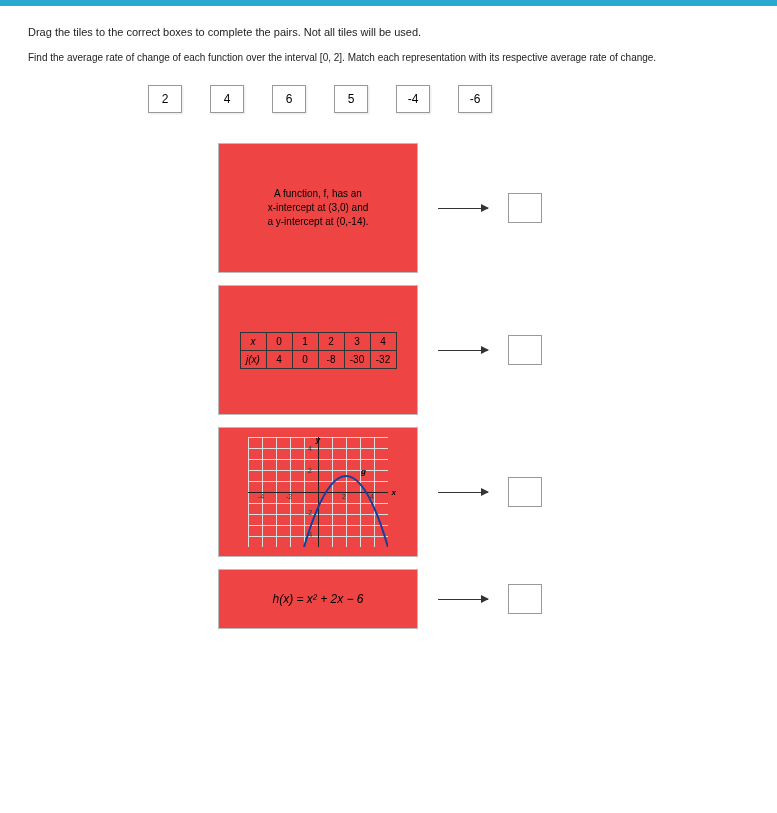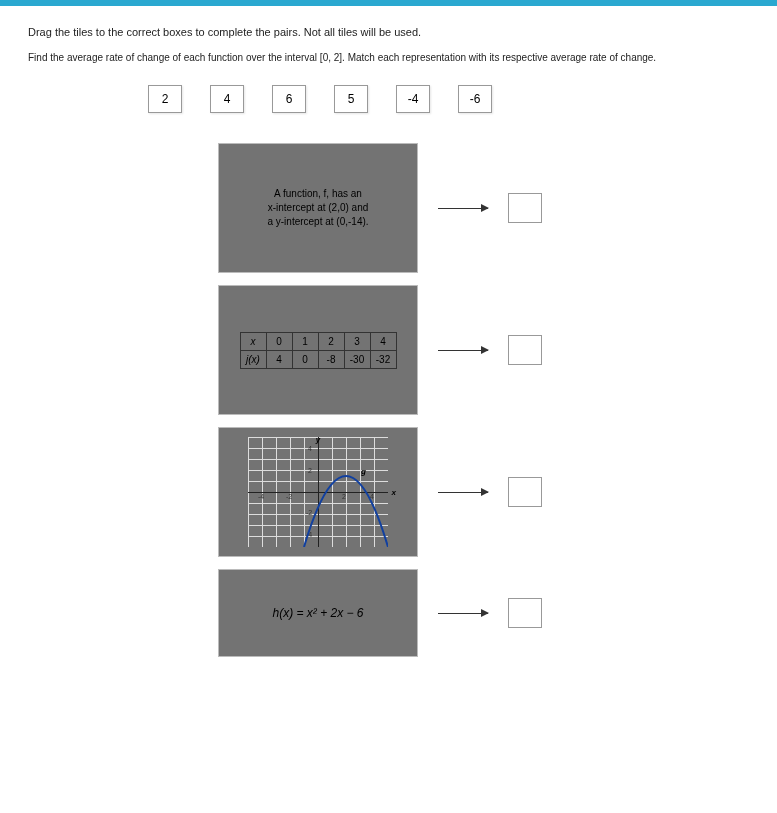--- a/index.html
+++ b/index.html
@@ -57,28 +57,28 @@
     }
     .match-row {
       display: flex;
       align-items: center;
       gap: 20px;
     }
     .rep-box {
       width: 200px;
       height: 130px;
       border: 1px solid #bbb;
-      background: #737373;
+      background: #ef4444;
       display: flex;
       align-items: center;
       justify-content: center;
       padding: 10px;
       position: relative;
     }
-    .rep-box.shorter { height: 88px; }
+    .rep-box.shorter { height: 60px; }
     .rep-text {
       font-size: 10px;
       text-align: center;
       line-height: 1.4;
     }
     .arrow {
       width: 50px;
       height: 2px;
       position: relative;
       flex-shrink: 0;
@@ -203,21 +203,21 @@
     <div class="tile">-4</div>
     <div class="tile">-6</div>
   </div>
 
   <div class="match-area">
 
     <div class="match-row">
       <div class="rep-box">
         <div class="rep-text">
           <span>A function, f, has an</span><br>
-          <span>x-intercept at (2,0) and</span><br>
+          <span>x-intercept at (3,0) and</span><br>
           <span>a y-intercept at (0,-14).</span>
         </div>
       </div>
       <div class="arrow"></div>
       <div class="drop-box"></div>
     </div>
 
     <div class="match-row">
       <div class="rep-box">
         <table class="mini-table">

